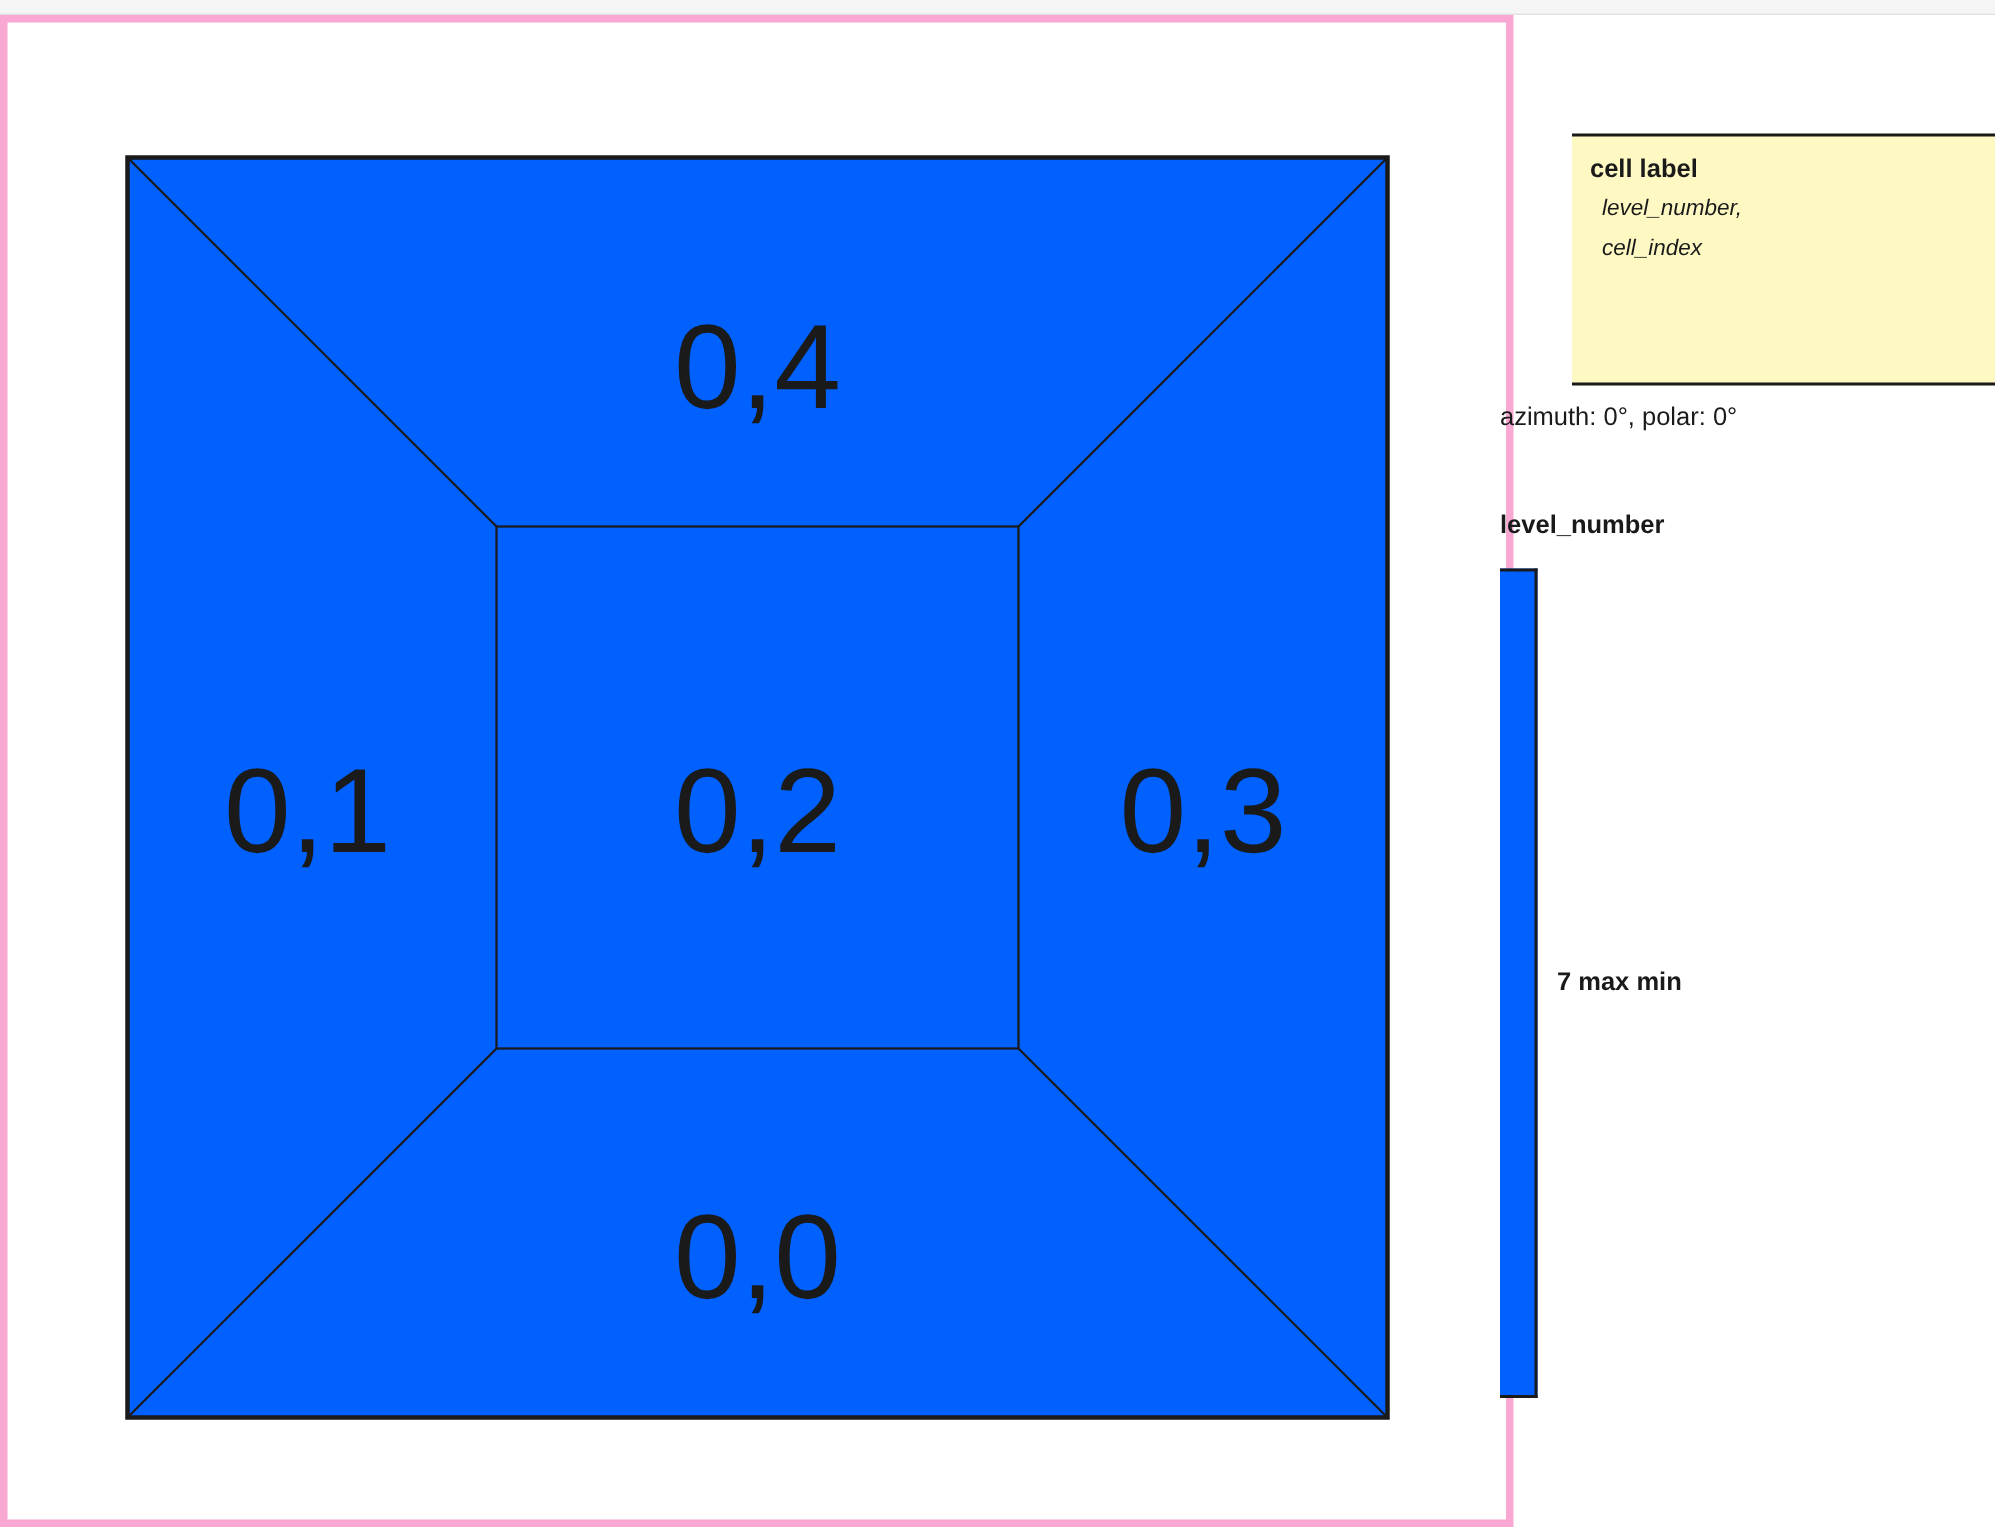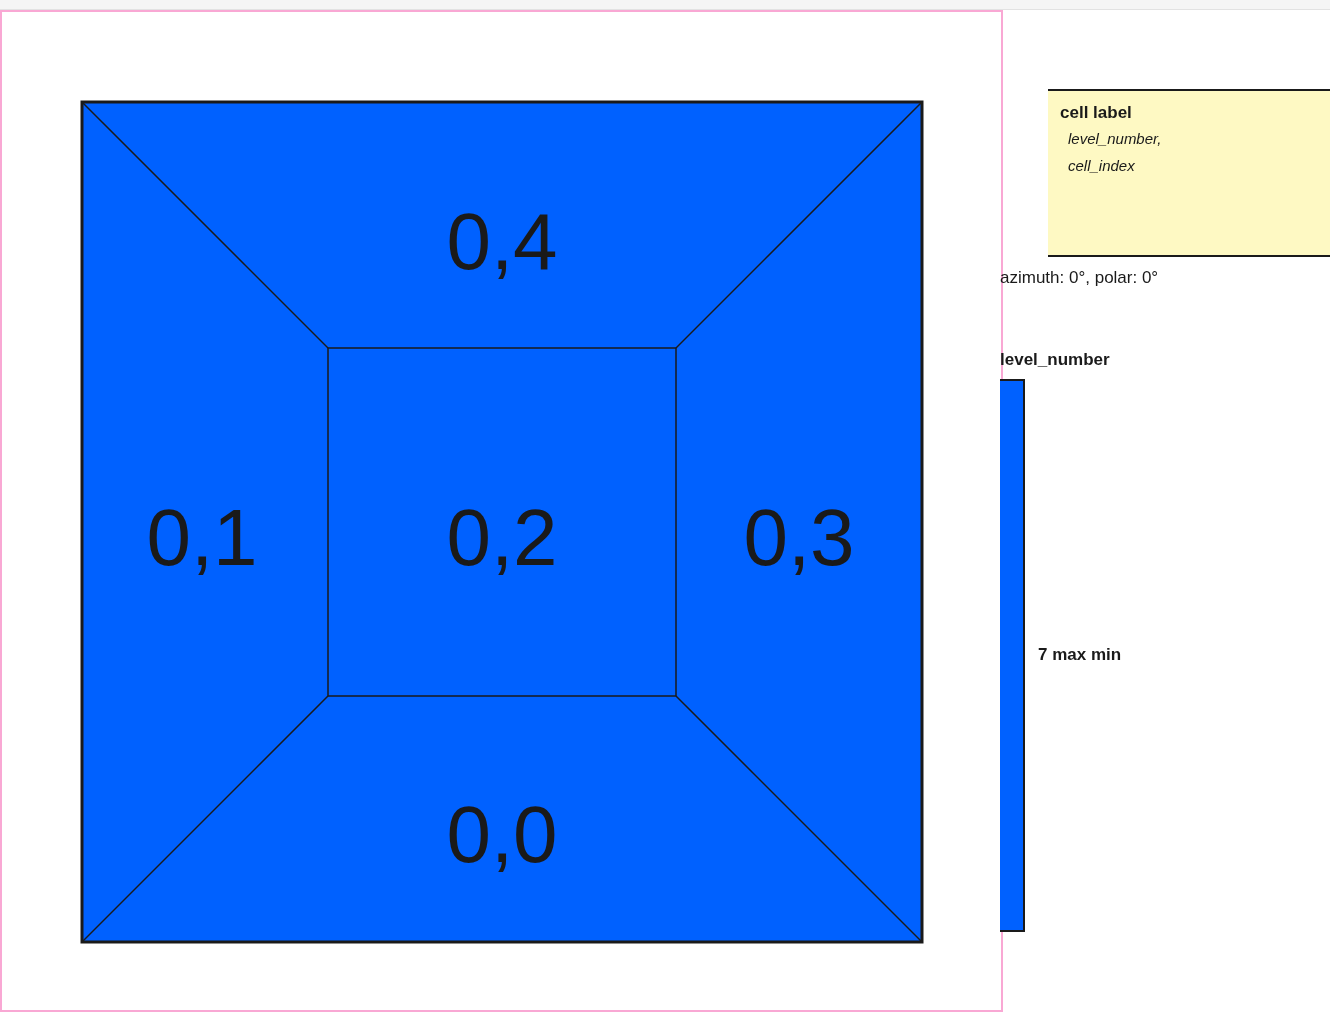--- a/index.html
+++ b/index.html
@@ -1,28 +1,28 @@
 <!DOCTYPE html>
 <html><head>
   <meta charset="utf-8">
   <style>
     html, body { margin: 0; padding: 0; }
     body {
       width: 1330px; height: 1018px; position: relative; overflow: hidden;
       background: #ffffff; font-family: "Liberation Sans", sans-serif; color: #1a1a1a;
     }
     .top-strip { position: absolute; left: 0; top: 0; width: 1330px; height: 9px; background: #f5f5f5; border-bottom: 1px solid #e2e2e2; }
-    .viewport { position: absolute; left: 0; top: 10px; width: 999px; height: 998px; border: 2px solid #f9a8d4; background: #fff; box-sizing: content-box; }
+    .viewport { position: absolute; left: 0; top: 10px; width: 999px; height: 998px; border: 5px solid #f9a8d4; background: #fff; box-sizing: content-box; }
     .plot { position: absolute; left: 0; top: 0; }
     .cell-text { font-family: "Liberation Sans", sans-serif; font-size: 80px; fill: #1a1a1a; }
     .legend-box { position: absolute; left: 1048px; top: 89px; width: 319px; height: 164px; border: 2px solid #1a1a1a; border-left: none; background: #fef9c3; }
     .legend-title { position: absolute; left: 12px; top: 12px; font-size: 17px; font-weight: bold; }
     .legend-line { position: absolute; left: 20px; font-size: 15px; font-style: italic; }
     .angles { position: absolute; left: 1000px; top: 268px; font-size: 17px; text-align: right; }
-    .cbar-title { position: absolute; left: 1000px; top: 350px; font-size: 17px; font-weight: bold; }
+    .cbar-title { position: absolute; left: 1000px; top: 340px; font-size: 17px; font-weight: bold; }
     .cbar { position: absolute; left: 1000px; top: 379px; width: 23px; height: 549px; border: 2px solid #1a1a1a; border-left: none; }
     .cbar-label { position: absolute; left: 1038px; top: 645px; font-size: 17px; font-weight: bold; }
   </style>
 </head>
 <body>
 
 <div class="top-strip"></div>
 
 <div class="viewport">
   <svg class="plot" width="999" height="998" viewBox="0 -10 999 998">

